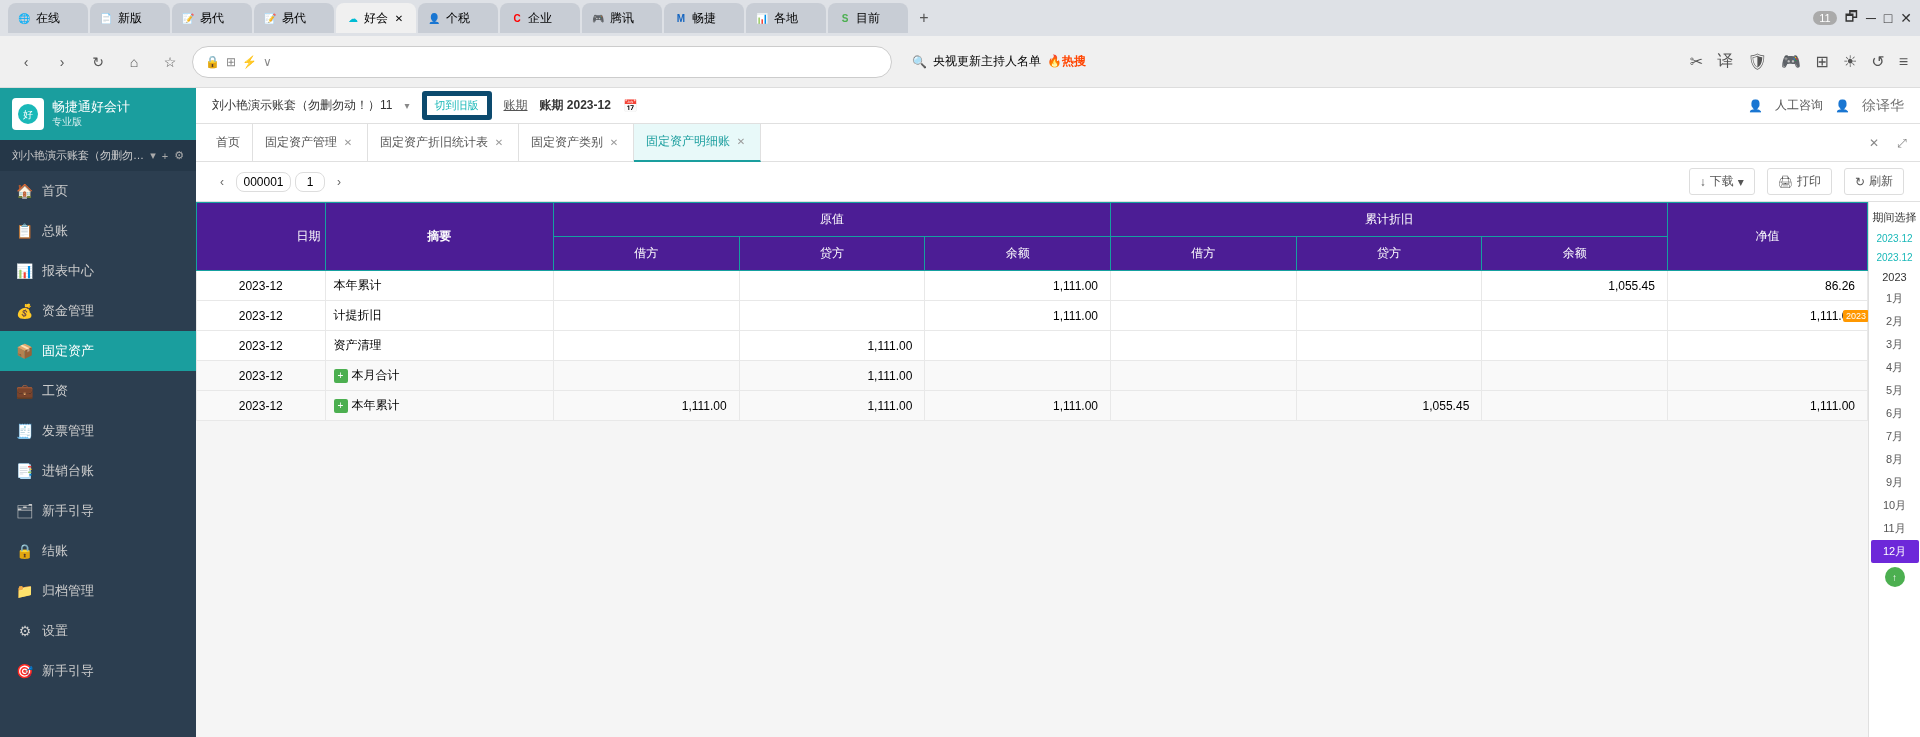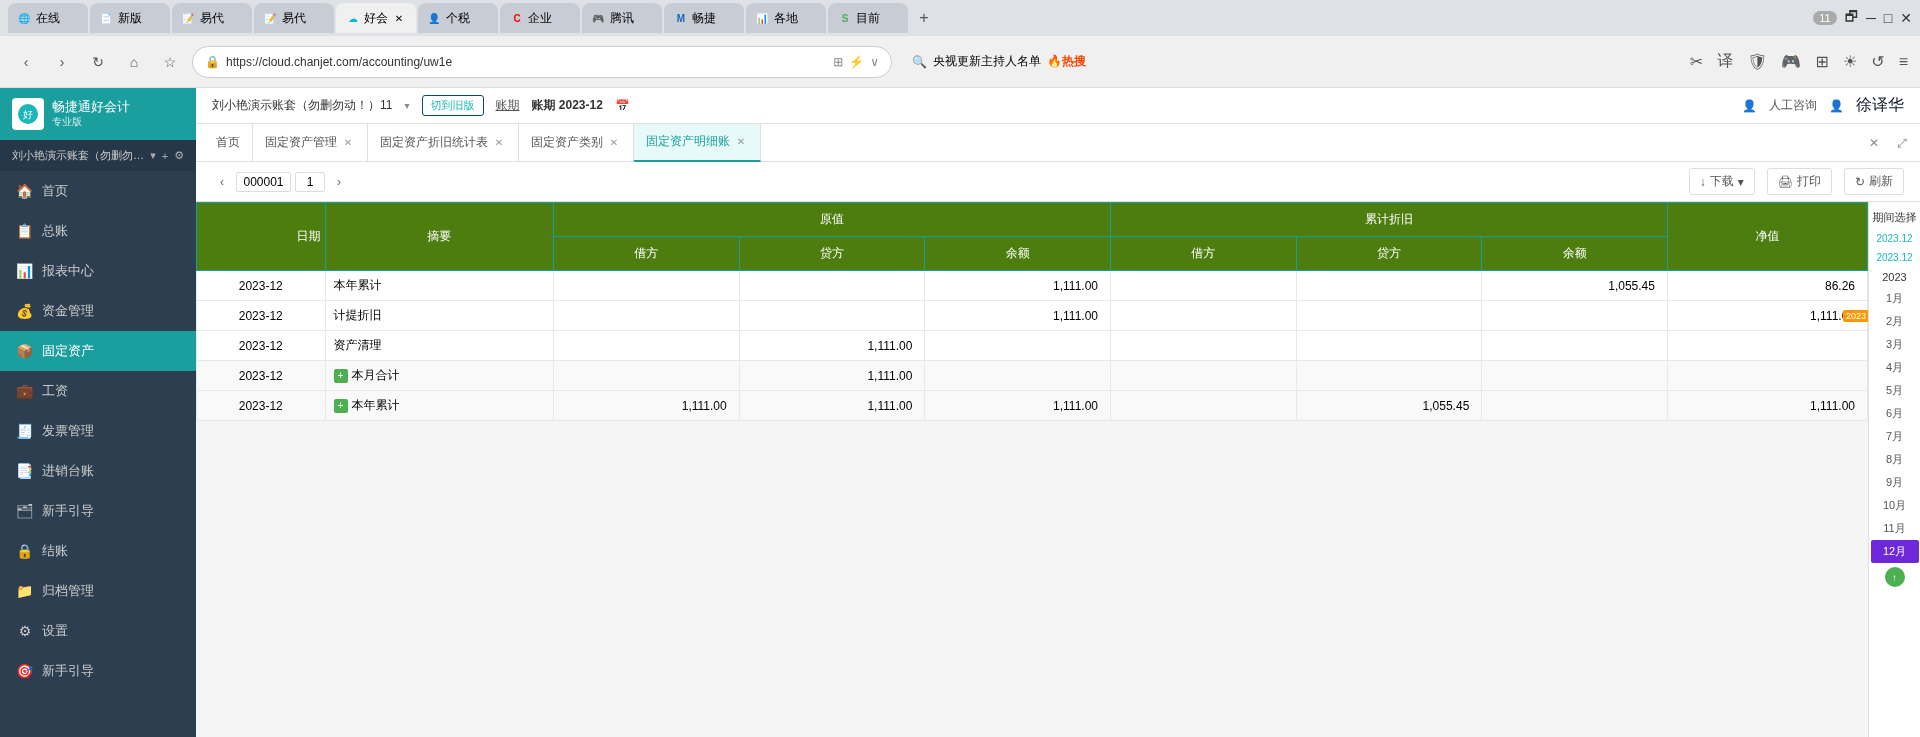--- a/index.html
+++ b/index.html
@@ -42,28 +42,28 @@
     .content-tab { display: flex; align-items: center; gap: 4px; padding: 0 12px; height: 38px; border-right: 1px solid #e0e0e0; cursor: pointer; font-size: 12px; color: #555; white-space: nowrap; }
     .content-tab.active { background: #e8f9f9; color: #1a9e9e; border-bottom: 2px solid #1a9e9e; }
     .content-tab-close { width: 14px; height: 14px; display: flex; align-items: center; justify-content: center; border-radius: 50%; font-size: 10px; cursor: pointer; color: #999; }
     .tab-window-controls { margin-left: auto; display: flex; gap: 8px; }
     .win-ctrl { width: 20px; height: 20px; display: flex; align-items: center; justify-content: center; cursor: pointer; color: #888; font-size: 12px; }
 
     
     .toolbar { background: white; padding: 6px 16px; display: flex; align-items: center; gap: 8px; border-bottom: 1px solid #e0e0e0; }
     .page-nav { display: flex; align-items: center; gap: 4px; }
     .page-nav-btn { width: 20px; height: 20px; display: flex; align-items: center; justify-content: center; cursor: pointer; color: #666; }
-    .page-input { border: 1px solid #ddd; border-radius: 2px; padding: 2px 4px; width: 60px; text-align: center; font-size: 12px; }
+    .page-input { border: 1px solid #ddd; border-radius: 8px; padding: 2px 4px; width: 60px; text-align: center; font-size: 12px; }
     .toolbar-right { margin-left: auto; display: flex; gap: 12px; align-items: center; }
     .toolbar-btn { display: flex; align-items: center; gap: 4px; padding: 4px 10px; cursor: pointer; color: #555; font-size: 12px; border: 1px solid #ddd; border-radius: 3px; background: white; }
 
     
     .table-container { flex: 1; overflow: auto; padding: 0; background: #f5f5f5; position: relative; }
     .data-table { width: 100%; border-collapse: collapse; background: white; }
-    .data-table th { background: #4d7c0f; color: white; text-align: center; padding: 8px 4px; font-size: 12px; font-weight: normal; border: 1px solid #15a0a0; }
+    .data-table th { background: #4c1d95; color: white; text-align: center; padding: 8px 4px; font-size: 12px; font-weight: normal; border: 1px solid #15a0a0; }
     .data-table td { text-align: center; padding: 6px 8px; font-size: 12px; border: 1px solid #e8e8e8; background: white; }
     .data-table .amount { text-align: right; padding-right: 12px; }
     .data-table .text-left { text-align: left; padding-left: 8px; }
     .row-icon { display: inline-block; width: 14px; height: 14px; border-radius: 2px; margin-right: 4px; vertical-align: middle; font-size: 10px; color: white; text-align: center; line-height: 14px; }
     .row-icon.green { background: #4caf50; }
     .subtotal-row td { background: #f9f9f9; }
 
     
     .right-panel { width: 52px; background: white; border-left: 1px solid #e0e0e0; display: flex; flex-direction: column; align-items: center; padding-top: 4px; font-size: 11px; }
     .period-item { width: 48px; text-align: center; padding: 4px 2px; cursor: pointer; color: #555; font-size: 11px; }
@@ -133,21 +133,20 @@
   </div>
 
   <div class="nav-bar">
     <div class="nav-btn">‹</div>
     <div class="nav-btn">›</div>
     <div class="nav-btn">↻</div>
     <div class="nav-btn">⌂</div>
     <div class="nav-btn">☆</div>
     <div class="address-bar">
       <span style="color:#4CAF50;">🔒</span>
-      <span style="flex:1;overflow:hidden;text-overflow:ellipsis;white-space:nowrap;">https://cloud.chanjet.com/accounting/uw1e</span>
       <span style="color:#888;">⊞</span>
       <span style="color:#888;">⚡</span>
       <span style="color:#888;">∨</span>
     </div>
     <div class="search-area">
       <span>🔍</span>
       <span>央视更新主持人名单</span>
       <span class="hot-search">🔥热搜</span>
     </div>
     <div style="margin-left:auto;display:flex;align-items:center;gap:14px;color:#555;font-size:16px;">
@@ -238,29 +237,29 @@
         <span>新手引导</span>
       </div>
     </div>
   </div>
 
   <div class="main-content">
 
     <div style="background:white;height:36px;display:flex;align-items:center;padding:0 16px;gap:12px;border-bottom:1px solid #e0e0e0;">
       <span style="font-size:12px;color:#333;">刘小艳演示账套（勿删勿动！）11</span>
       <span style="font-size:10px;color:#888;">▾</span>
-      <button style="border:1px solid #0c4a6e;color:#1ab8b8;background:white;border-radius:3px;padding:2px 8px;cursor:pointer;font-size:11px;">切到旧版</button>
+      <button style="border:5px solid #0c4a6e;color:#1ab8b8;background:white;border-radius:3px;padding:2px 8px;cursor:pointer;font-size:11px;">切到旧版</button>
       <span style="font-size:12px;color:#555;text-decoration:underline;">账期</span>
       <span style="font-size:12px;color:#333;font-weight:bold;">账期 2023-12</span>
       <span style="color:#888;">📅</span>
       <span style="flex:1;"></span>
       <span style="color:#888;">👤</span>
       <span style="font-size:12px;color:#555;cursor:pointer;">人工咨询</span>
       <span style="color:#888;">👤</span>
-      <span style="font-size:16px;color:#0f172a;font-family:Liberation Mono, monospace;">徐译华</span>
+      <span style="font-size:14px;color:#737373;font-family:Liberation Mono, monospace;">徐译华</span>
     </div>
 
     <div class="content-tabs">
       <div class="content-tab">
         <span>首页</span>
       </div>
       <div class="content-tab">
         <span>固定资产管理</span>
         <span class="content-tab-close">✕</span>
       </div>
@@ -305,21 +304,21 @@
         </div>
       </div>
     </div>
 
     <div style="display:flex;flex:1;overflow:hidden;">
       <div class="table-container">
         <table class="data-table">
           <thead>
             <tr>
               <th rowspan="2" style="width:90px;text-align:right;">日期</th>
-              <th rowspan="2" style="width:160px;">摘要</th>
+              <th rowspan="2" style="width:160px;font-weight:bold;">摘要</th>
               <th colspan="3">原值</th>
               <th colspan="3">累计折旧</th>
               <th rowspan="2" style="width:140px;font-family:Liberation Mono, monospace;">净值</th>
             </tr>
             <tr>
               <th style="width:130px;">借方</th>
               <th style="width:130px;">贷方</th>
               <th style="width:130px;">余额</th>
               <th style="width:130px;">借方</th>
               <th style="width:130px;">贷方</th>

